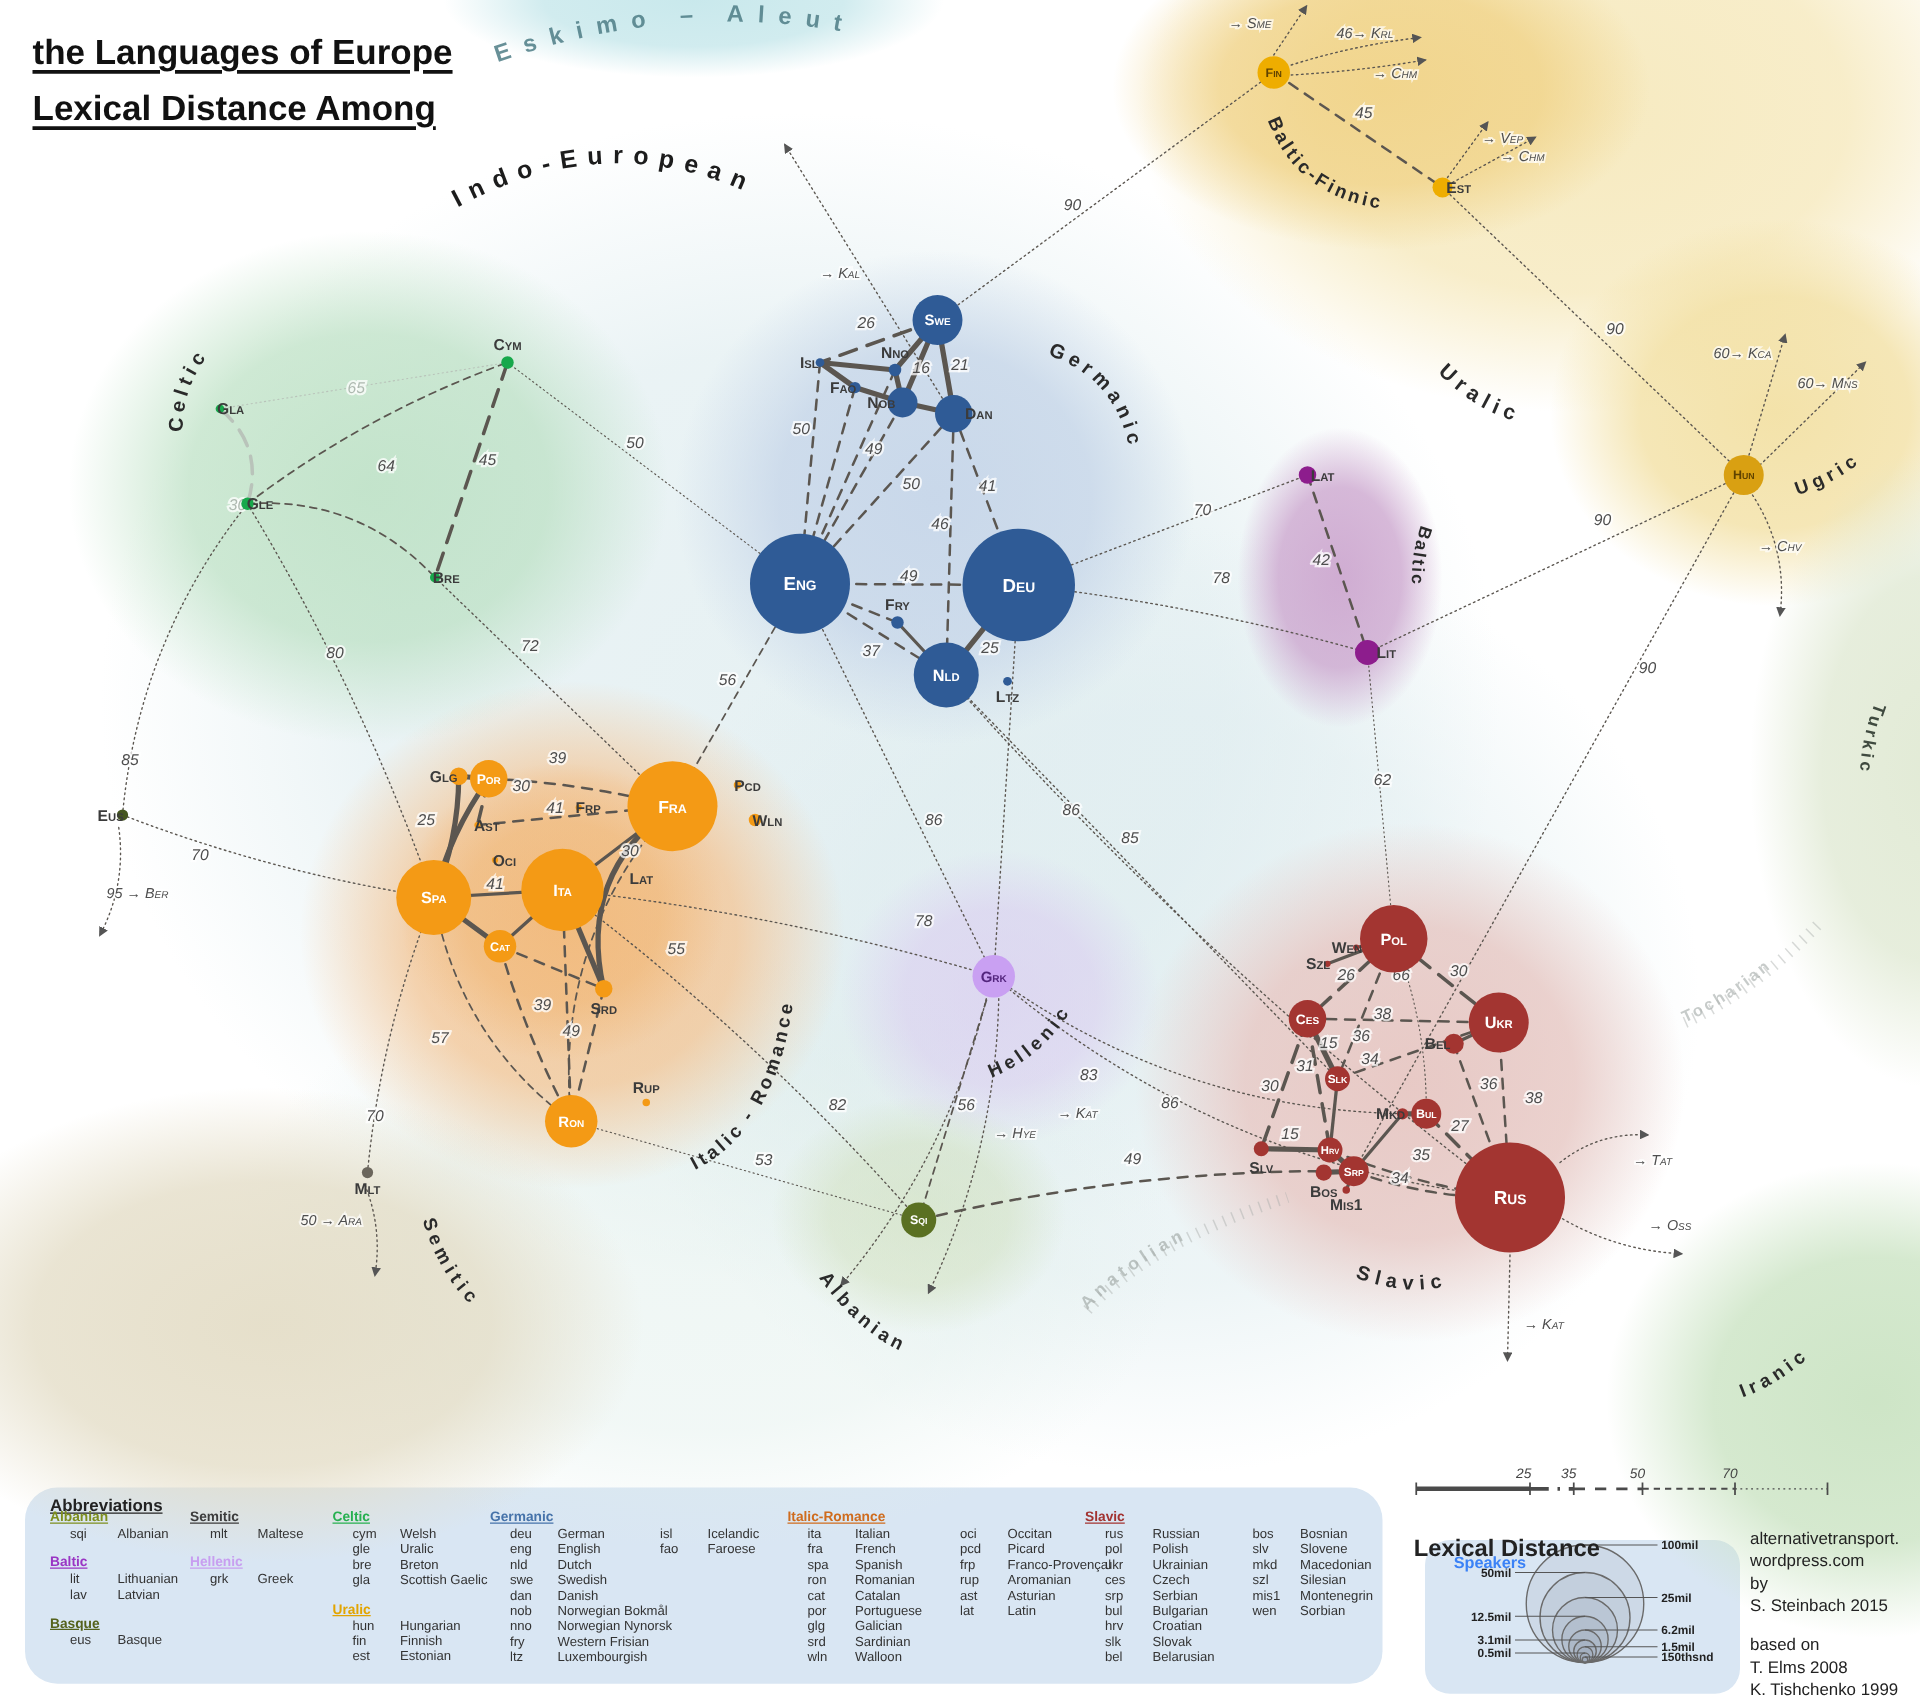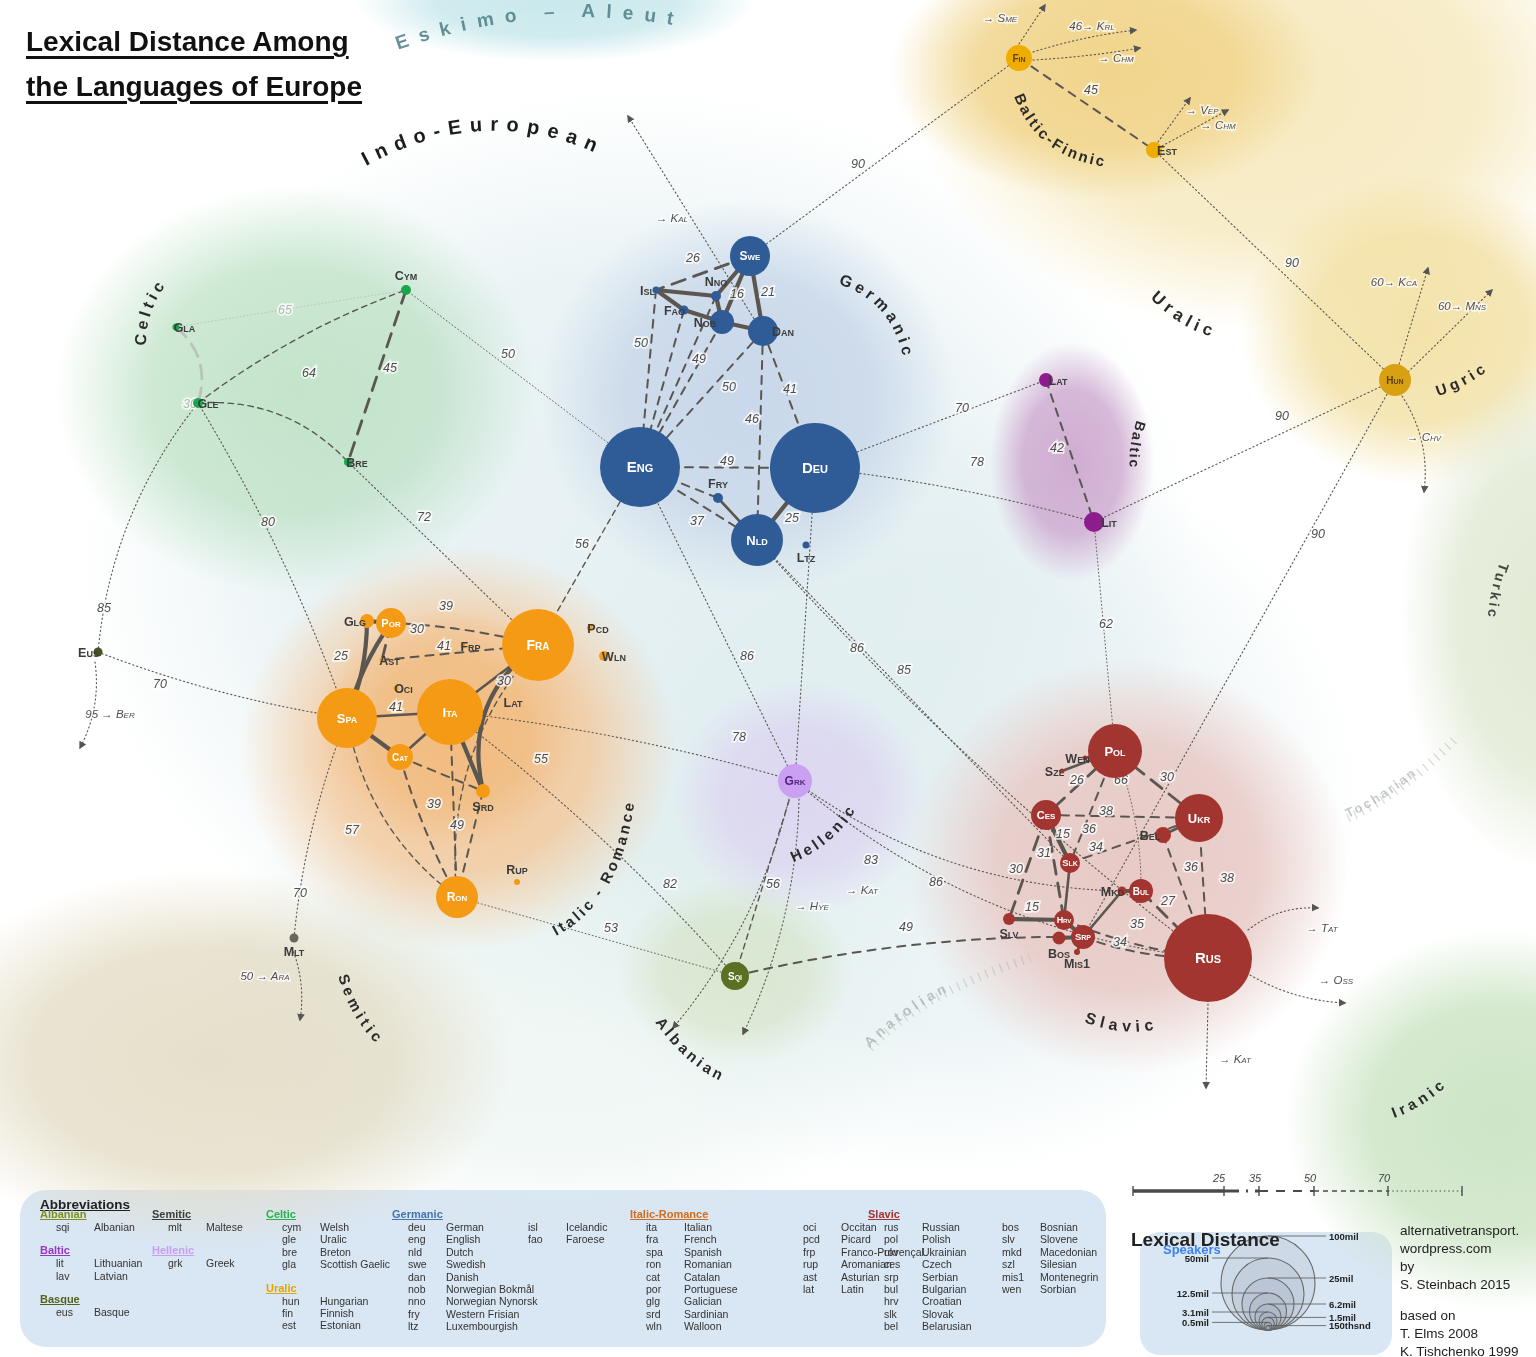--- a/index.html
+++ b/index.html
@@ -551,22 +551,22 @@
         <circle cx="1268" cy="1326.2" r="3.8" fill="rgba(150,160,175,0.18)" stroke="#6a6a6a" stroke-width="1.1"></circle>
         <line x1="1268" y1="1322.4" x2="1212" y2="1322.4" stroke="#555" stroke-width="0.8"></line>
         <text x="1209" y="1325.9" class="spklab" text-anchor="end">0.5mil</text>
         <circle cx="1268" cy="1327.8" r="2.2" fill="rgba(150,160,175,0.18)" stroke="#6a6a6a" stroke-width="1.1"></circle>
         <line x1="1268" y1="1325.6" x2="1326" y2="1325.6" stroke="#555" stroke-width="0.8"></line>
         <text x="1329" y="1329.1" class="spklab" text-anchor="start">150thsnd</text>
       </g>
     </svg>
 
   <div class="title">
+    <div>the Languages of Europe</div>
     <div>Lexical Distance Among</div>
-    <div>the Languages of Europe</div>
   </div>
 
   <div class="abbrev-title">Abbreviations</div>
   <div id="abbrev-cols">
       <div class="abbr-col" style="left: 40px;">
         <div class="abbr-block">
           <div class="abbr-head" style="color: rgb(126, 143, 31);">Albanian</div>
           <div class="abbr-row"><span class="code">sqi</span><span class="name">Albanian</span></div>
         </div>
         <div class="abbr-block">
@@ -632,21 +632,21 @@
           <div class="abbr-row"><span class="code">fra</span><span class="name">French</span></div>
           <div class="abbr-row"><span class="code">spa</span><span class="name">Spanish</span></div>
           <div class="abbr-row"><span class="code">ron</span><span class="name">Romanian</span></div>
           <div class="abbr-row"><span class="code">cat</span><span class="name">Catalan</span></div>
           <div class="abbr-row"><span class="code">por</span><span class="name">Portuguese</span></div>
           <div class="abbr-row"><span class="code">glg</span><span class="name">Galician</span></div>
           <div class="abbr-row"><span class="code">srd</span><span class="name">Sardinian</span></div>
           <div class="abbr-row"><span class="code">wln</span><span class="name">Walloon</span></div>
         </div>
       </div>
-      <div class="abbr-col" style="left: 787px;">
+      <div class="abbr-col" style="left: 752px;">
         <div class="abbr-block">
           <div class="abbr-spacer"></div>
           <div class="abbr-row"><span class="code">oci</span><span class="name">Occitan</span></div>
           <div class="abbr-row"><span class="code">pcd</span><span class="name">Picard</span></div>
           <div class="abbr-row"><span class="code">frp</span><span class="name">Franco-Provençal</span></div>
           <div class="abbr-row"><span class="code">rup</span><span class="name">Aromanian</span></div>
           <div class="abbr-row"><span class="code">ast</span><span class="name">Asturian</span></div>
           <div class="abbr-row"><span class="code">lat</span><span class="name">Latin</span></div>
         </div>
       </div>

